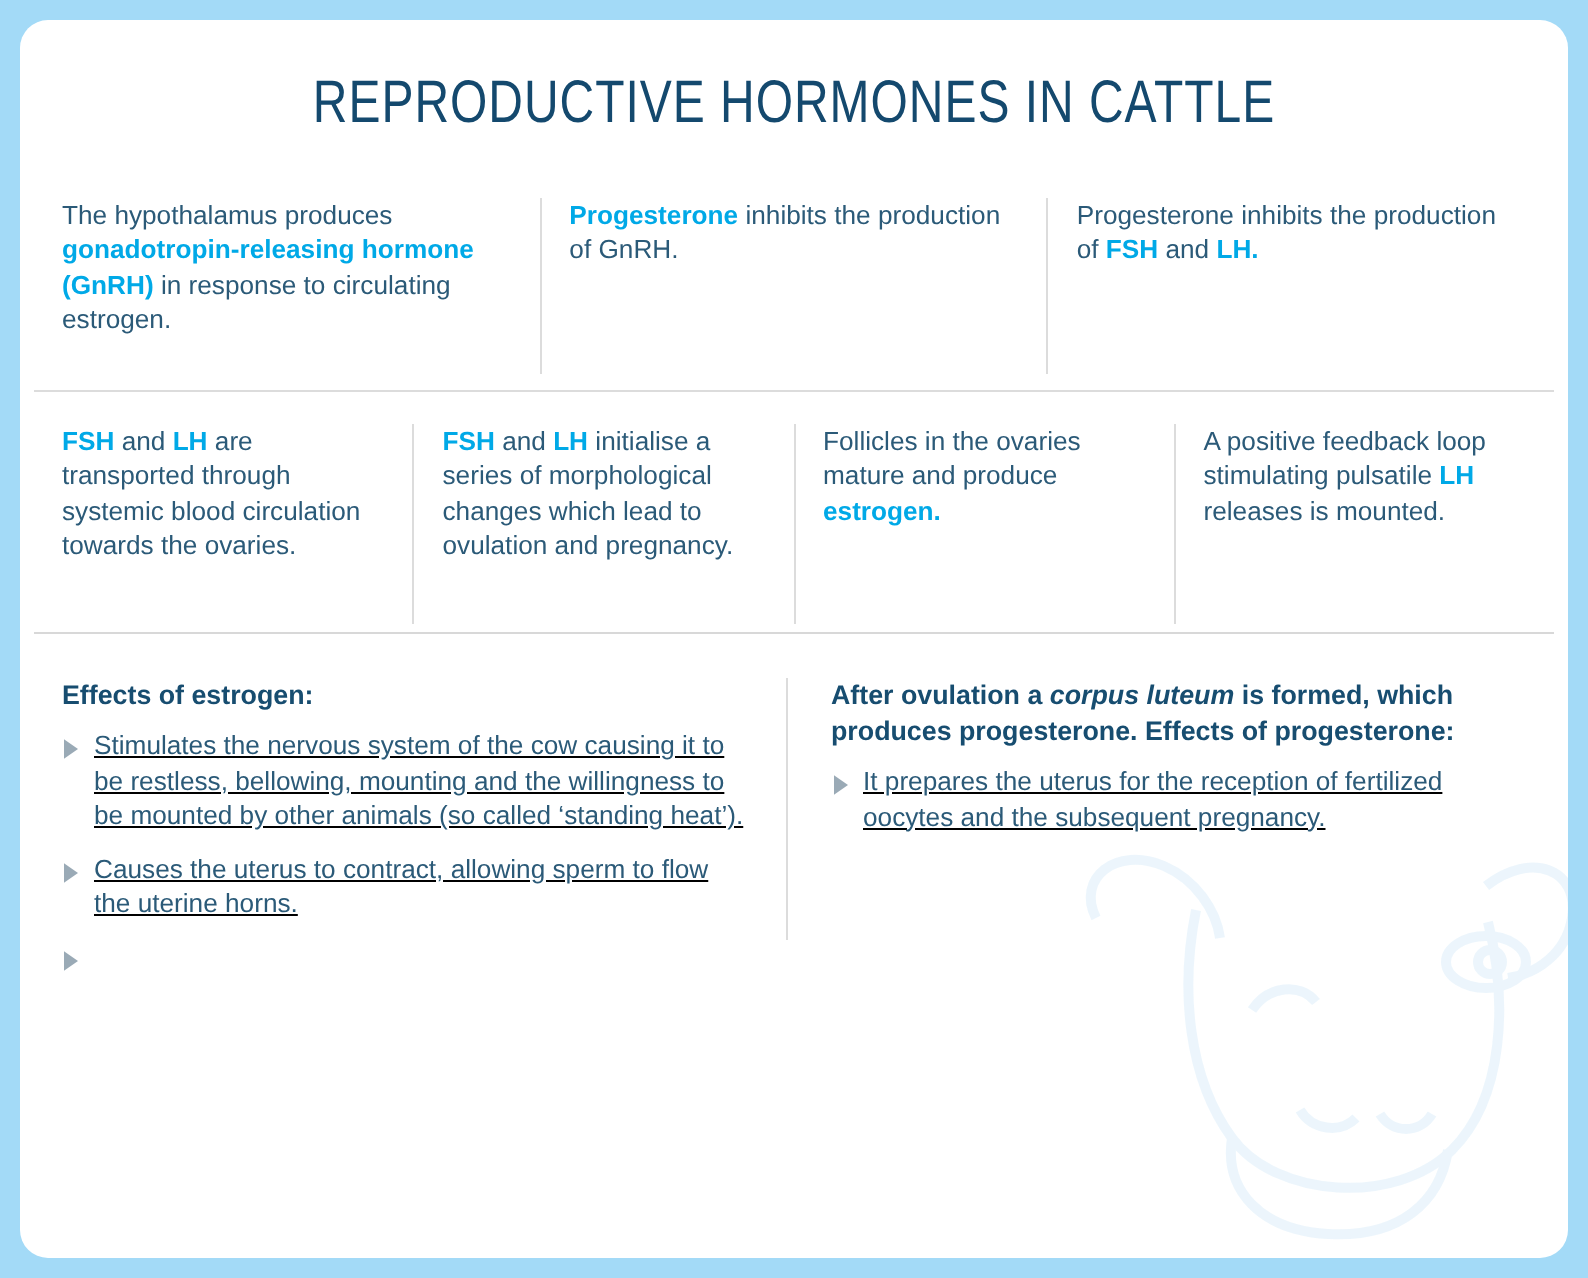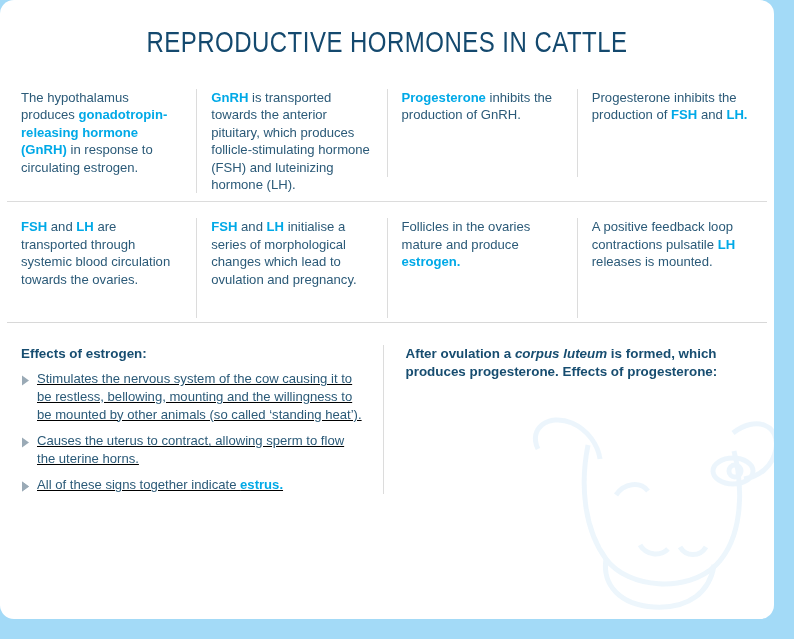--- a/index.html
+++ b/index.html
@@ -11,20 +11,21 @@
     height: 639px;
     background: #a3daf7;
     font-family: "Liberation Sans", sans-serif;
     overflow: hidden;
   }
   #infographic {
     position: relative;
     width: 794px;
     height: 477px;
     box-sizing: border-box;
+    padding: 10px;
   }
   .card {
     position: relative;
     width: 774px;
     height: 619px;
     background: #ffffff;
     border-radius: 14px;
     box-sizing: border-box;
     overflow: hidden;
   }
@@ -166,58 +167,57 @@
         <path d="M88,96 C96,84 112,82 120,92"></path>
       </g>
     </svg>
 
     <h1 class="title">REPRODUCTIVE HORMONES IN CATTLE</h1>
 
     <div class="grid">
 
       <div class="grid-row row-1">
         <div class="cell"><span>The hypothalamus produces </span><span class="hl">gonadotropin-releasing hormone (GnRH)</span><span> in response to circulating estrogen.</span></div>
-        <div class="cell"><span class="hl">GnRH</span><span> is transported towards the anterior pituitary, which produces follicle-stimulating hormone (FSH) and luteinizing hormone (LH).</span></div>
         <div class="cell"><span class="hl">Progesterone</span><span> inhibits the production of GnRH.</span></div>
         <div class="cell"><span>Progesterone inhibits the production of </span><span class="hl">FSH</span><span> and </span><span class="hl">LH.</span></div>
       </div>
 
       <div class="grid-row row-2">
         <div class="cell"><span class="hl">FSH</span><span> and </span><span class="hl">LH</span><span> are transported through systemic blood circulation towards the ovaries.</span></div>
         <div class="cell"><span class="hl">FSH</span><span> and </span><span class="hl">LH</span><span> initialise a series of morphological changes which lead to ovulation and pregnancy.</span></div>
         <div class="cell"><span>Follicles in the ovaries mature and produce </span><span class="hl">estrogen.</span></div>
-        <div class="cell"><span>A positive feedback loop contractions pulsatile </span><span class="hl">LH</span><span> releases is mounted.</span></div>
+        <div class="cell"><span>A positive feedback loop stimulating pulsatile </span><span class="hl">LH</span><span> releases is mounted.</span></div>
       </div>
 
     </div>
 
     <div class="section-divider"></div>
 
     <div class="bottom">
 
       <div class="panel">
         <p class="panel-heading"><span>Effects of estrogen:</span></p>
         <ul class="bullets">
             <li><span class="bullet-icon"><svg viewBox="0 0 9 11" xmlns="http://www.w3.org/2000/svg">
                   <path d="M1 0.6 L8 5.5 L1 10.4 Z" fill="#9aaab6"></path>
                 </svg></span><span><span>Stimulates the nervous system of the cow causing it to be restless, bellowing, mounting and the willingness to be mounted by other animals (so called ‘standing heat’).</span></span></li>
             <li><span class="bullet-icon"><svg viewBox="0 0 9 11" xmlns="http://www.w3.org/2000/svg">
                   <path d="M1 0.6 L8 5.5 L1 10.4 Z" fill="#9aaab6"></path>
                 </svg></span><span><span>Causes the uterus to contract, allowing sperm to flow the uterine horns.</span></span></li>
             <li><span class="bullet-icon"><svg viewBox="0 0 9 11" xmlns="http://www.w3.org/2000/svg">
                   <path d="M1 0.6 L8 5.5 L1 10.4 Z" fill="#9aaab6"></path>
                 </svg></span></li>
-            <li><span class="bullet-icon"><svg viewBox="0 0 9 11" xmlns="http://www.w3.org/2000/svg">
-                  <path d="M1 0.6 L8 5.5 L1 10.4 Z" fill="#9aaab6"></path>
-                </svg></span><span><span>All of these signs together indicate </span><span class="hl">estrus.</span></span></li>
           </ul>
       </div>
 
       <div class="panel">
         <p class="panel-heading"><span>After ovulation a </span><em>corpus luteum</em><span> is formed, which produces progesterone. Effects of progesterone:</span></p>
         <ul class="bullets">
+            <li><span class="bullet-icon"><svg viewBox="0 0 9 11" xmlns="http://www.w3.org/2000/svg">
+                  <path d="M1 0.6 L8 5.5 L1 10.4 Z" fill="#9aaab6"></path>
+                </svg></span><span><span>It prepares the uterus for the reception of fertilized oocytes and the subsequent pregnancy.</span></span></li>
           </ul>
       </div>
 
     </div>
 
   </div>
 </div>
 
 </body></html>

